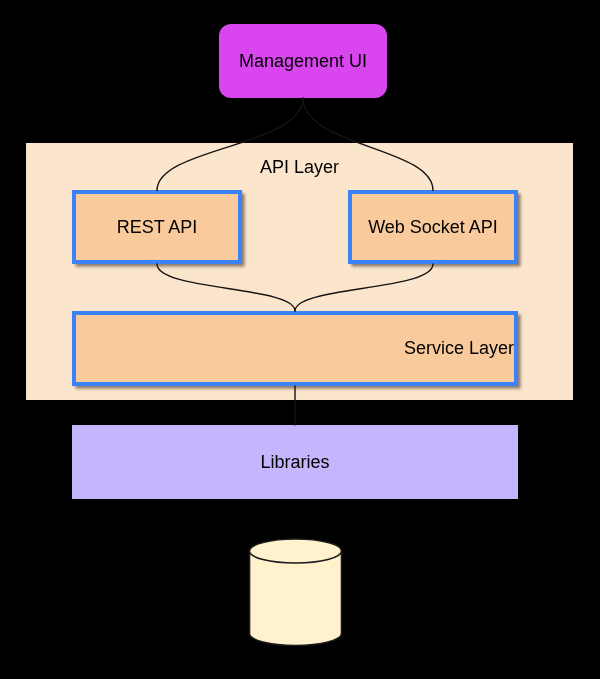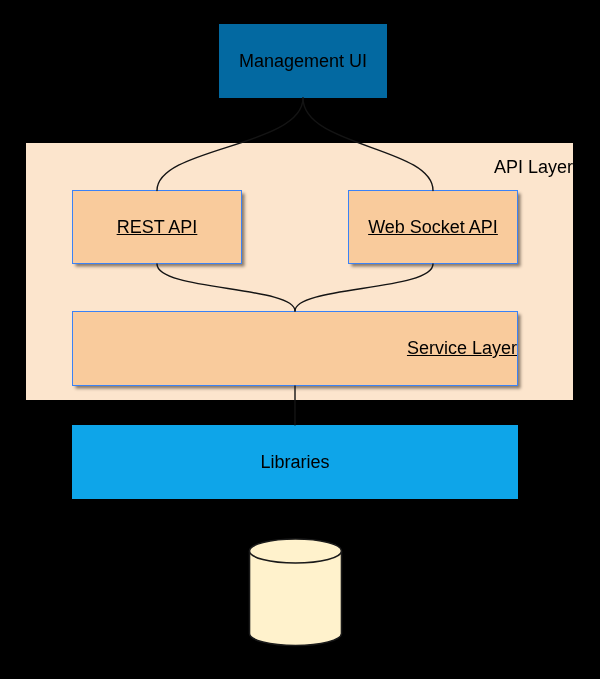--- a/index.html
+++ b/index.html
@@ -21,31 +21,30 @@
     display: flex;
     align-items: center;
     justify-content: center;
     font-size: 18px;
     color: #000;
     box-sizing: border-box;
     text-align: center;
   }
   .plain { border: none; }
   .boxed {
-    border: 1px solid #3b82f6;
+    border: 4px solid #3b82f6;
     box-shadow: 2.5px 2.5px 3px rgba(40,30,20,0.55);
-    text-decoration: underline;
   }
   .mgmt       { left: 219px; top: 24px;  width: 168px; height: 74px; }
   .api-group  { left: 26px;  top: 143px; width: 547px; height: 257px; }
   .api-label  {
     position: absolute;
     left: 0; top: 14px;
     width: 100%;
-    text-align: right;
+    text-align: center;
     font-size: 18px;
   }
   .rest       { left: 72px;  top: 190px; width: 170px; height: 74px; }
   .wsock      { left: 348px; top: 190px; width: 170px; height: 74px; }
   .service    { left: 72px;  top: 311px; width: 446px; height: 75px; }
   .libraries  { left: 72px;  top: 425px; width: 446px; height: 74px; }
   .cylinder   {
     position: absolute;
     left: 248px; top: 538px;
     width: 95px; height: 109px;
@@ -75,37 +74,37 @@
 </style>
 </head>
 <body>
 
 <div class="canvas">
 
   <div class="node plain api-group" style="background-color: rgb(252, 229, 205);">
     <div class="api-label">API Layer</div>
   </div>
 
-  <div class="node plain mgmt" style="background-color: #0369a1;">
+  <div class="node plain mgmt" style="background-color: #d946ef; border-radius: 12px;">
     <span class="label">Management UI</span>
   </div>
 
   <div class="node boxed rest" style="background-color: rgb(249, 203, 156);">
     <span class="label">REST API</span>
   </div>
 
   <div class="node boxed wsock" style="background-color: rgb(249, 203, 156);">
     <span class="label">Web Socket API</span>
   </div>
 
   <div class="node boxed service" style="background-color: rgb(249, 203, 156); justify-content: flex-end;">
     <span class="label">Service Layer</span>
   </div>
 
-  <div class="node plain libraries" style="background-color: #0ea5e9; text-align: right;">
+  <div class="node plain libraries" style="background-color: #c4b5fd; text-align: right;">
     <span class="label">Libraries</span>
   </div>
 
   <div class="cylinder">
     <svg width="95" height="109" viewBox="0 0 95 109">
       <path d="M1.5,13 L1.5,95.5 A46,12 0 0 0 93.5,95.5 L93.5,13" stroke="#1a1a1a" stroke-width="1.6" fill="#FFF2CC"></path>
       <ellipse cx="47.5" cy="13" rx="46" ry="12" stroke="#1a1a1a" stroke-width="1.6" fill="#FFF2CC"></ellipse>
     </svg>
   </div>
 

